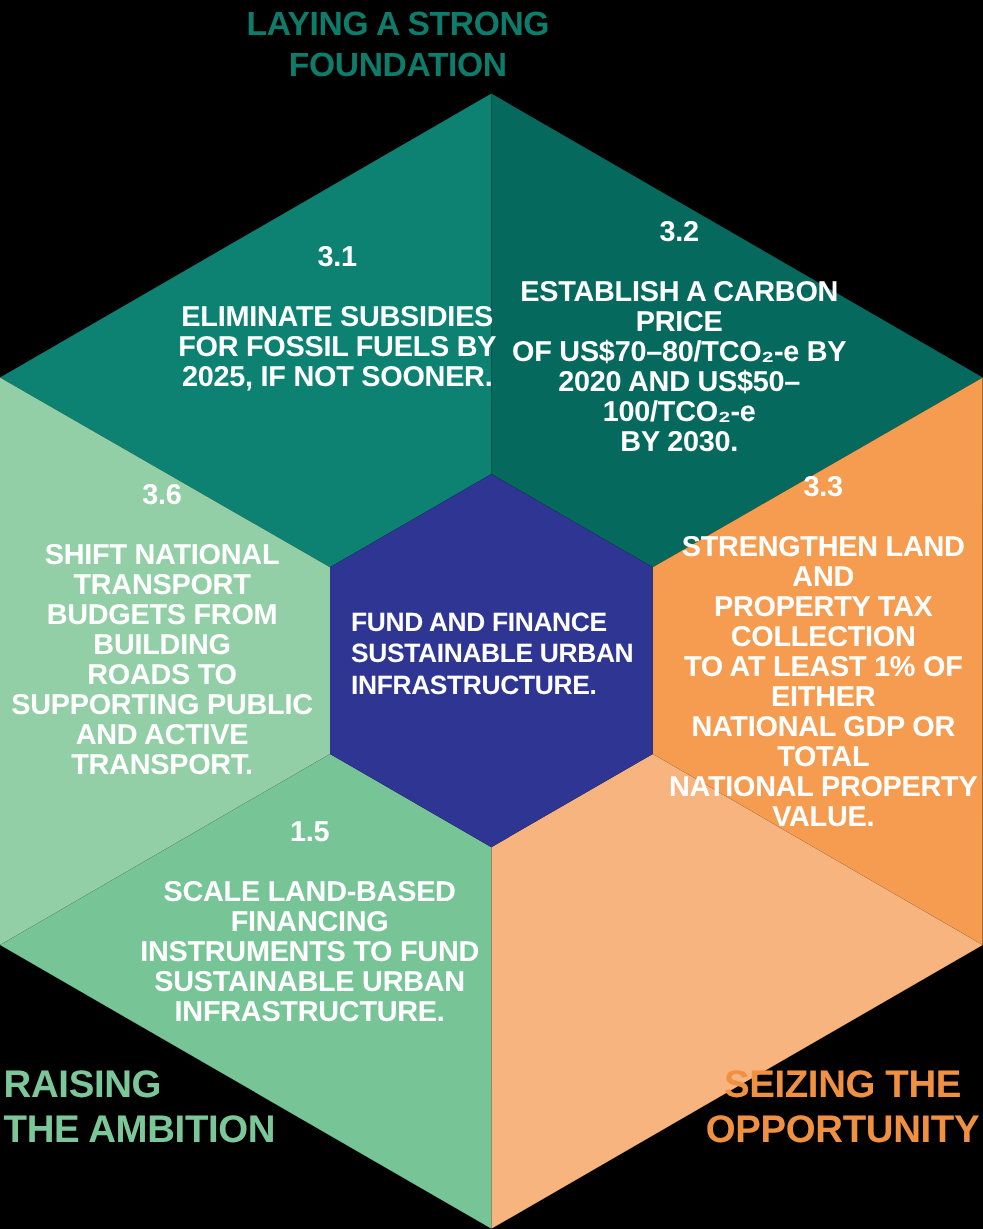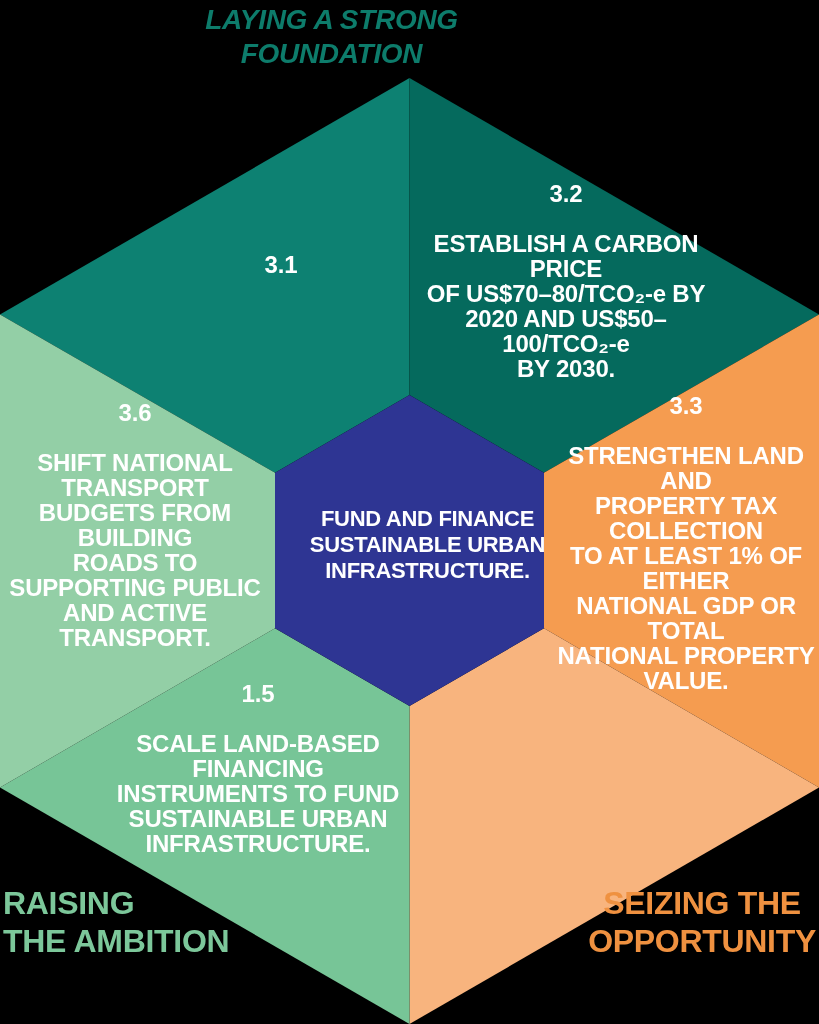--- a/index.html
+++ b/index.html
@@ -8,37 +8,37 @@
     position:relative;
     width:819px;height:1024px;
     overflow:hidden;
     font-family:"Liberation Sans","DejaVu Sans",sans-serif;
   }
   .hex-svg{position:absolute;left:0;top:0;width:819px;height:1024px;display:block;}
 
   .page-title{
     position:absolute;left:0;top:3px;width:663px;
     text-align:center;font-weight:bold;font-size:28px;line-height:34px;
-    letter-spacing:-0.3px;white-space:pre-line;font-style:italic;
+    letter-spacing:-0.3px;white-space:pre-line;
   }
   .corner-label{
     position:absolute;top:884px;font-weight:bold;font-size:32px;line-height:38px;
     letter-spacing:-0.3px;white-space:pre-line;
   }
   .corner-left{left:3px;text-align:left;}
   .corner-right{right:3px;text-align:right;}
 
   .seg-label{
     position:absolute;transform:translate(-50%,-50%);
     text-align:center;font-weight:bold;font-size:24px;line-height:25px;
     letter-spacing:-0.2px;white-space:pre-line;
   }
   .center-label{
     position:absolute;transform:translate(-50%,-50%);
-    text-align:center;font-weight:bold;font-size:22px;line-height:26px;
+    text-align:left;font-weight:bold;font-size:22px;line-height:26px;
     letter-spacing:-0.3px;white-space:pre-line;padding-left:35px;
   }
   .pos-31{left:281px;top:264px;width:270px;}
   .pos-32{left:566px;top:281px;width:300px;}
   .pos-33{left:686px;top:543px;width:285px;}
   .pos-34{left:557px;top:790px;width:310px;}
   .pos-35{left:258px;top:768px;width:285px;}
   .pos-36{left:135px;top:525px;width:280px;}
   .pos-center{left:410px;top:545px;width:270px;}
 </style>
@@ -55,20 +55,23 @@
     <polygon points="409.5,706 275,628.3 0,787.5 409.5,1024" fill="#77c597"></polygon>
     <polygon points="0,314.5 275,472.8 275,628.3 0,787.5" fill="#93cfa6"></polygon>
     <polygon points="409.5,395 544,472.8 544,628.3 409.5,706 275,628.3 275,472.8" fill="#2e3593"></polygon>
   </svg>
 
   <div class="page-title" style="color: rgb(13, 124, 107);">LAYING A STRONG
 FOUNDATION</div>
 
   <div class="seg-label pos-31" style="color: rgb(255, 255, 255);">
     <div>3.1</div>
+    <div>ELIMINATE SUBSIDIES
+FOR FOSSIL FUELS BY
+2025, IF NOT SOONER.</div>
   </div>
 
   <div class="seg-label pos-32" style="color: rgb(255, 255, 255);">
     <div>3.2</div>
     <div>ESTABLISH A CARBON PRICE
 OF US$70–80/TCO₂-e BY
 2020 AND US$50–100/TCO₂-e
 BY 2030.</div>
   </div>
 

